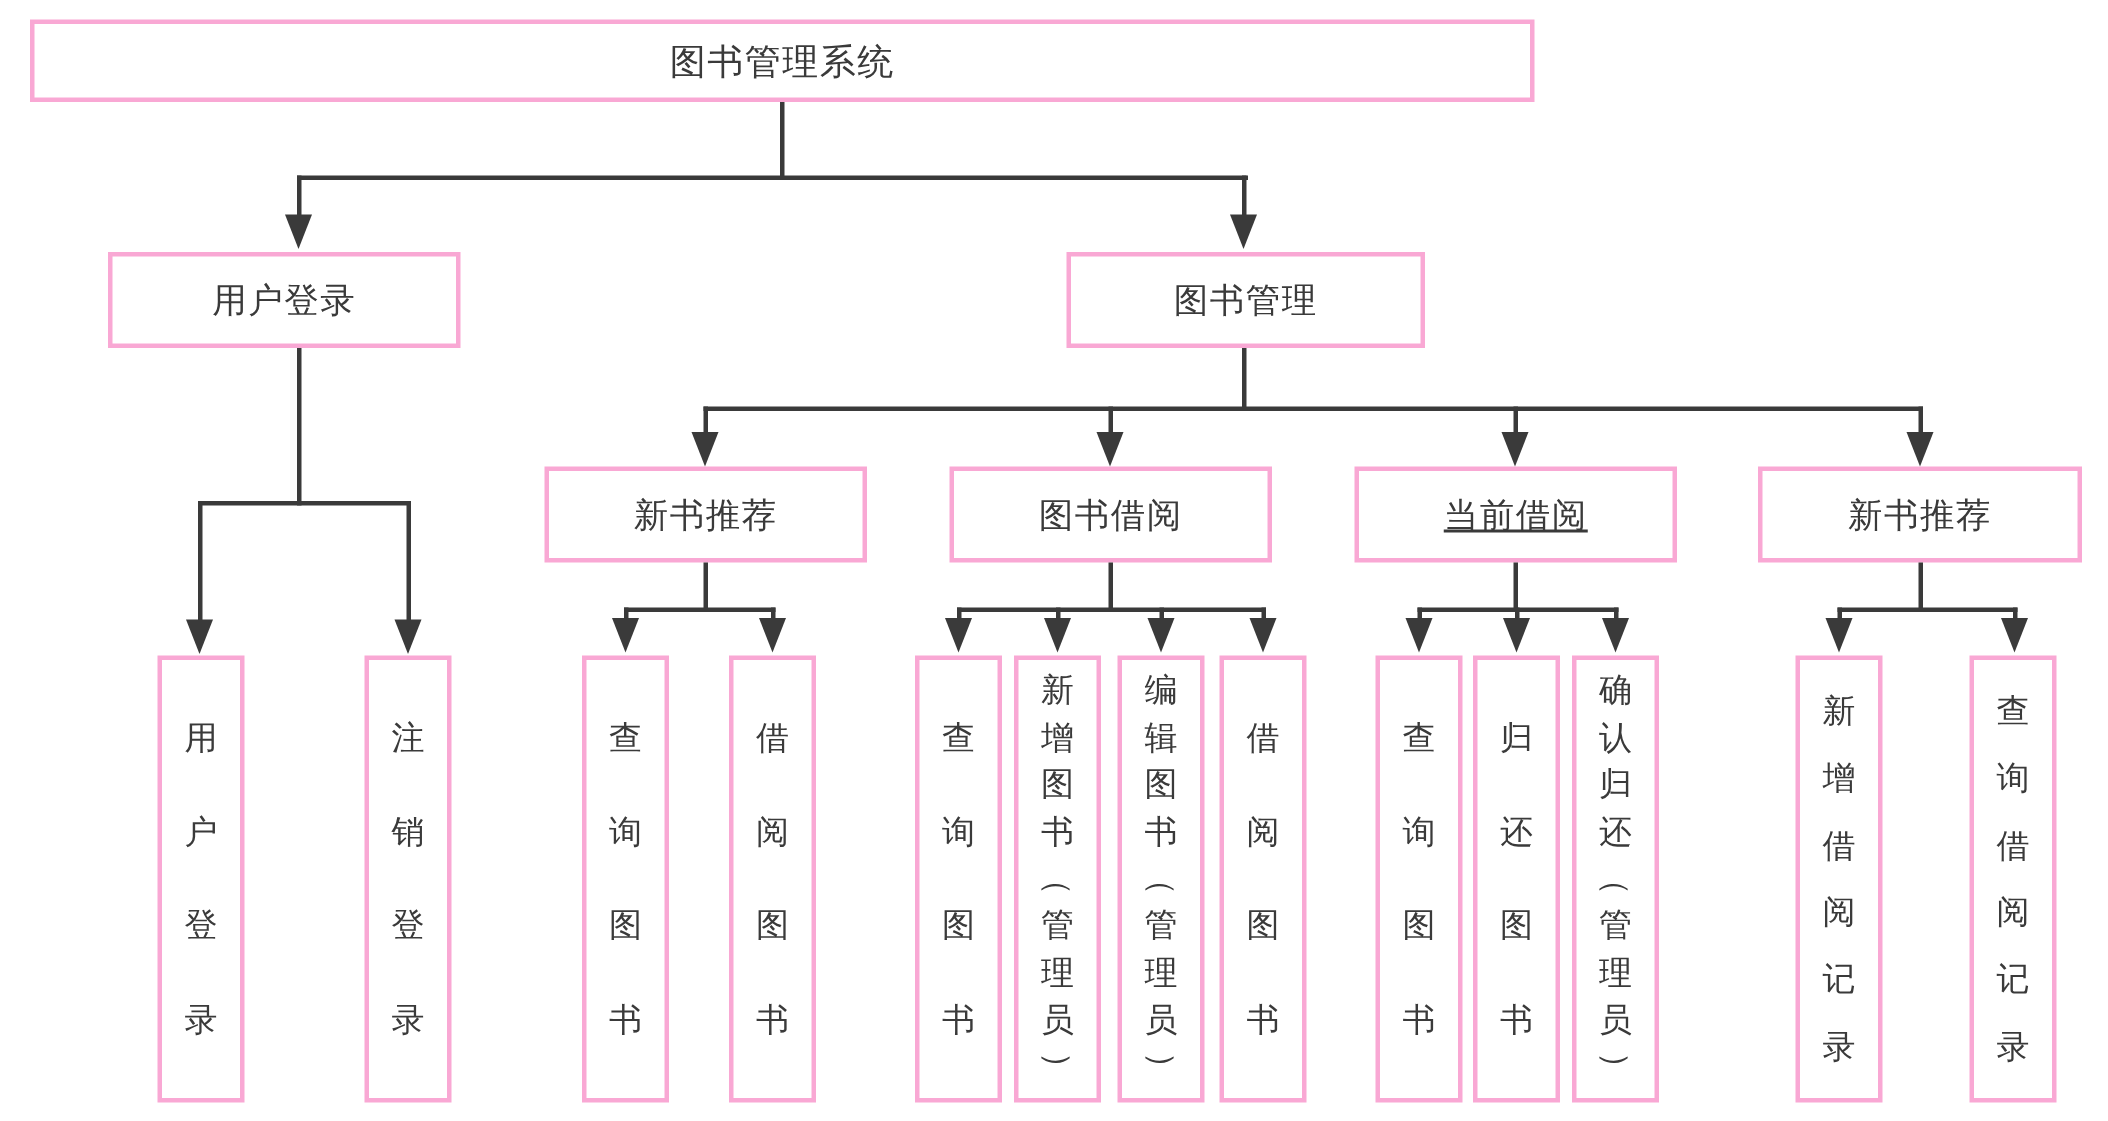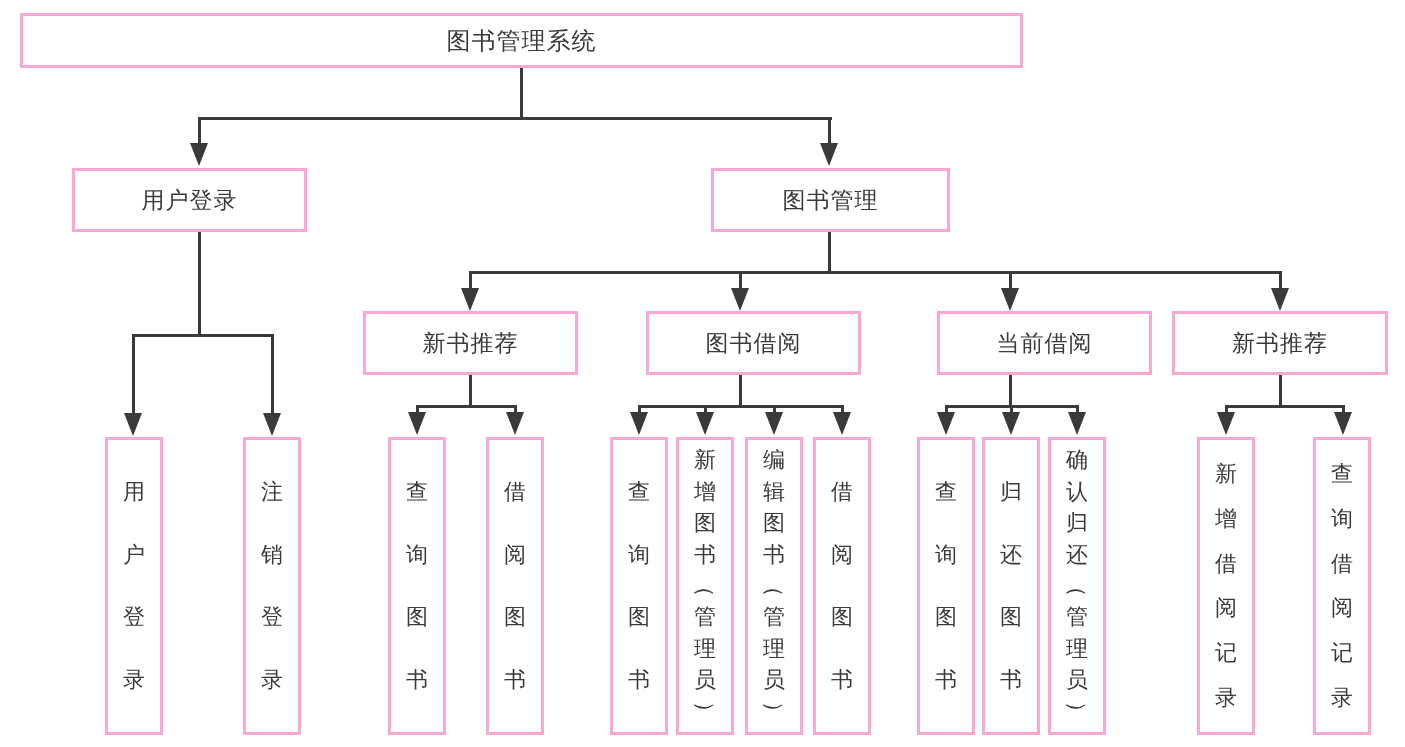--- a/index.html
+++ b/index.html
@@ -60,24 +60,24 @@
   <div class="box hbox l2" style="left:72px;width:235px;">
     <span>用户登录</span>
   </div>
   <div class="box hbox l2" style="left:711px;width:239px;">
     <span>图书管理</span>
   </div>
 
   <div class="box hbox l3" style="left:363px;">
     <span>新书推荐</span>
   </div>
-  <div class="box hbox l3" style="left:633px;margin-left:13px;">
+  <div class="box hbox l3" style="left:633px;">
     <span>图书借阅</span>
   </div>
-  <div class="box hbox l3" style="left:937px;">
+  <div class="box hbox l3" style="left:903px;text-decoration:underline;">
     <span>当前借阅</span>
   </div>
   <div class="box hbox l3" style="left:1172px;width:216px;">
     <span>新书推荐</span>
   </div>
 
   <div class="box leaf" style="left:105px;">
     <div class="vlabel">
         <span class="vchar">用</span>
         <span class="vchar">户</span>

